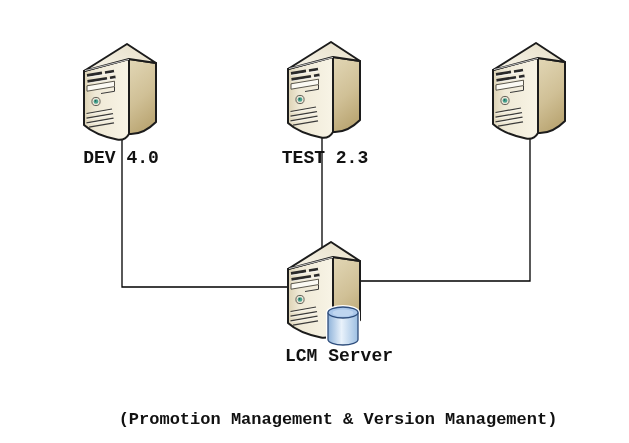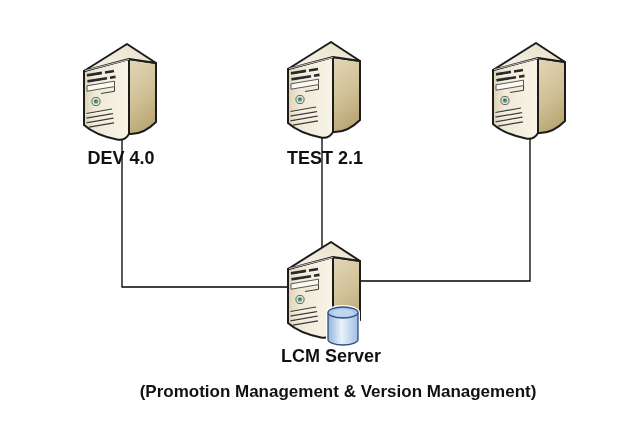--- a/index.html
+++ b/index.html
@@ -1,35 +1,35 @@
 <!DOCTYPE html>
 <html><head>
 <meta charset="utf-8">
 <style>
   html,body{margin:0;padding:0;background:#fff;}
   #canvas{
     position:relative;
     width:629px;height:443px;
     background:#ffffff;
-    font-family:Liberation Sans, sans-serif;
+    font-family:Liberation Mono, monospace;
     overflow:hidden;
   }
   .connectors{position:absolute;left:0;top:0;z-index:1;}
   .node-icon{position:absolute;z-index:2;}
   .node-label{
     position:absolute;z-index:3;
     transform:translateX(-50%);
     font-weight:bold;font-size:18px;line-height:1.2;
     color:#111;white-space:nowrap;
   }
   .caption{
     position:absolute;z-index:3;
     transform:translateX(-50%);
     font-weight:bold;font-size:17px;line-height:1.2;
-    color:#111;white-space:nowrap;
+    color:#111;white-space:nowrap;margin-top:28px;
   }
 </style>
 </head>
 <body>
 
 <div id="canvas">
 
   <svg width="0" height="0" style="position:absolute" aria-hidden="true">
     <defs>
       <linearGradient id="gFront" x1="0" y1="0" x2="1" y2="0">
@@ -101,29 +101,29 @@
   </svg>
 
   <svg class="node-icon" style="left:83px;top:43px" width="74" height="102">
     <use href="#sym-server"></use>
   </svg>
   <div class="node-label" style="left:121px;top:148px">DEV 4.0</div>
 
   <svg class="node-icon" style="left:287px;top:41px" width="74" height="102">
     <use href="#sym-server"></use>
   </svg>
-  <div class="node-label" style="left:325px;top:148px">TEST 2.1</div>
+  <div class="node-label" style="left:325px;top:148px">TEST 2.3</div>
 
   <svg class="node-icon" style="left:492px;top:42px" width="74" height="102">
     <use href="#sym-server"></use>
   </svg>
 
   <svg class="node-icon" style="left:287px;top:241px" width="74" height="102">
     <use href="#sym-server"></use>
   </svg>
   <svg class="node-icon" style="left:326px;top:305px;z-index:3" width="34" height="42">
     <use href="#sym-db"></use>
   </svg>
-  <div class="node-label" style="left:331px;top:346px">LCM Server</div>
+  <div class="node-label" style="left:339px;top:346px">LCM Server</div>
 
   <div class="caption" style="left:338px;top:382px">(Promotion Management &amp; Version Management)</div>
 
 </div>
 
 </body></html>

